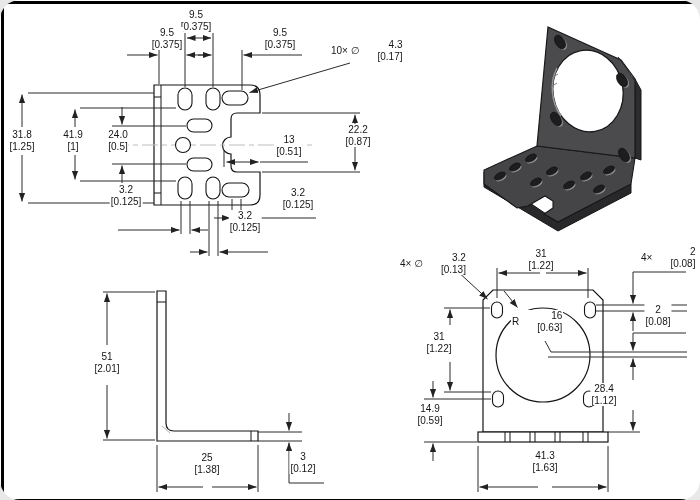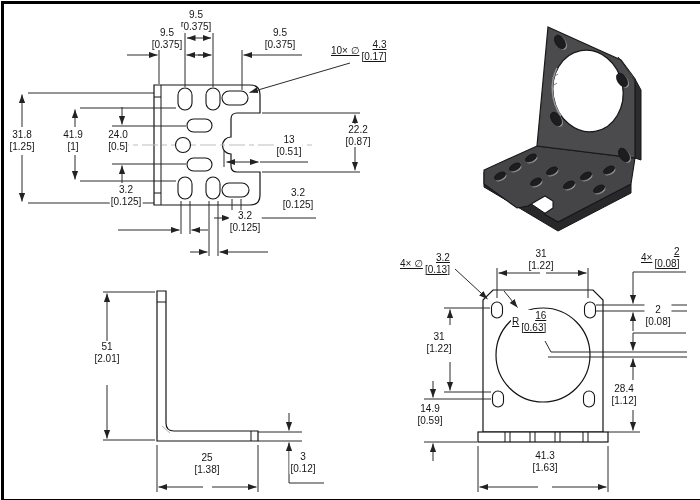--- a/index.html
+++ b/index.html
@@ -1,24 +1,24 @@
 <!DOCTYPE html>
 <html><head>
 <meta charset="utf-8">
 <style>
   html,body{margin:0;padding:0;background:#e8e8e8;}
   #canvas{position:relative;width:700px;height:500px;background:#fff;overflow:hidden;
-          font-family:"Liberation Sans","DejaVu Sans",sans-serif;}
+          font-family:"Liberation Sans","DejaVu Sans",sans-serif;border-radius:20px;}
   #frame{position:absolute;left:1px;top:1px;width:696px;height:495px;
          border:3px solid #000;border-bottom:8px solid #000;pointer-events:none;z-index:5;}
   svg{position:absolute;left:0;top:0;z-index:1;}
   .dim{position:absolute;z-index:3;background:#fff;color:#151515;font-size:10px;
        line-height:11.5px;text-align:center;white-space:nowrap;padding:0 1px;}
   .dim.center{transform:translateX(-50%);}
-  .dim.callout{display:flex;align-items:center;gap:2px;text-decoration:underline;}
+  .dim.callout{display:flex;align-items:center;gap:18px;}
   .dim .stack{display:inline-block;text-align:right;}
   .dim .mm,.dim .in{display:block;}
   .pfx{display:inline-block;}
 </style>
 </head>
 <body>
 
 <div id="canvas">
 <div id="frame"></div>
 
@@ -250,21 +250,21 @@
       <span class="in">[0.125]</span>
     </div>
 <div class="dim center" style="left:298px;top:187px">
       <span class="mm">3.2</span>
       <span class="in">[0.125]</span>
     </div>
 <div class="dim center" style="left:245px;top:210px">
       <span class="mm">3.2</span>
       <span class="in">[0.125]</span>
     </div>
-<div class="dim center" style="left:107px;top:341px">
+<div class="dim center" style="left:107px;top:351px">
       <span class="mm">51</span>
       <span class="in">[2.01]</span>
     </div>
 <div class="dim center" style="left:207px;top:452px">
       <span class="mm">25</span>
       <span class="in">[1.38]</span>
     </div>
 <div class="dim center" style="left:303px;top:451px">
       <span class="mm">3</span>
       <span class="in">[0.12]</span>
@@ -299,21 +299,21 @@
       </span>
     </div>
 <div class="dim center" style="left:439px;top:331px">
       <span class="mm">31</span>
       <span class="in">[1.22]</span>
     </div>
 <div class="dim center" style="left:430px;top:403px">
       <span class="mm">14.9</span>
       <span class="in">[0.59]</span>
     </div>
-<div class="dim center" style="left:624px;top:383px">
+<div class="dim center" style="left:604px;top:383px">
       <span class="mm">28.4</span>
       <span class="in">[1.12]</span>
     </div>
 <div class="dim center" style="left:545px;top:450px">
       <span class="mm">41.3</span>
       <span class="in">[1.63]</span>
     </div>
 
 </div>
 

